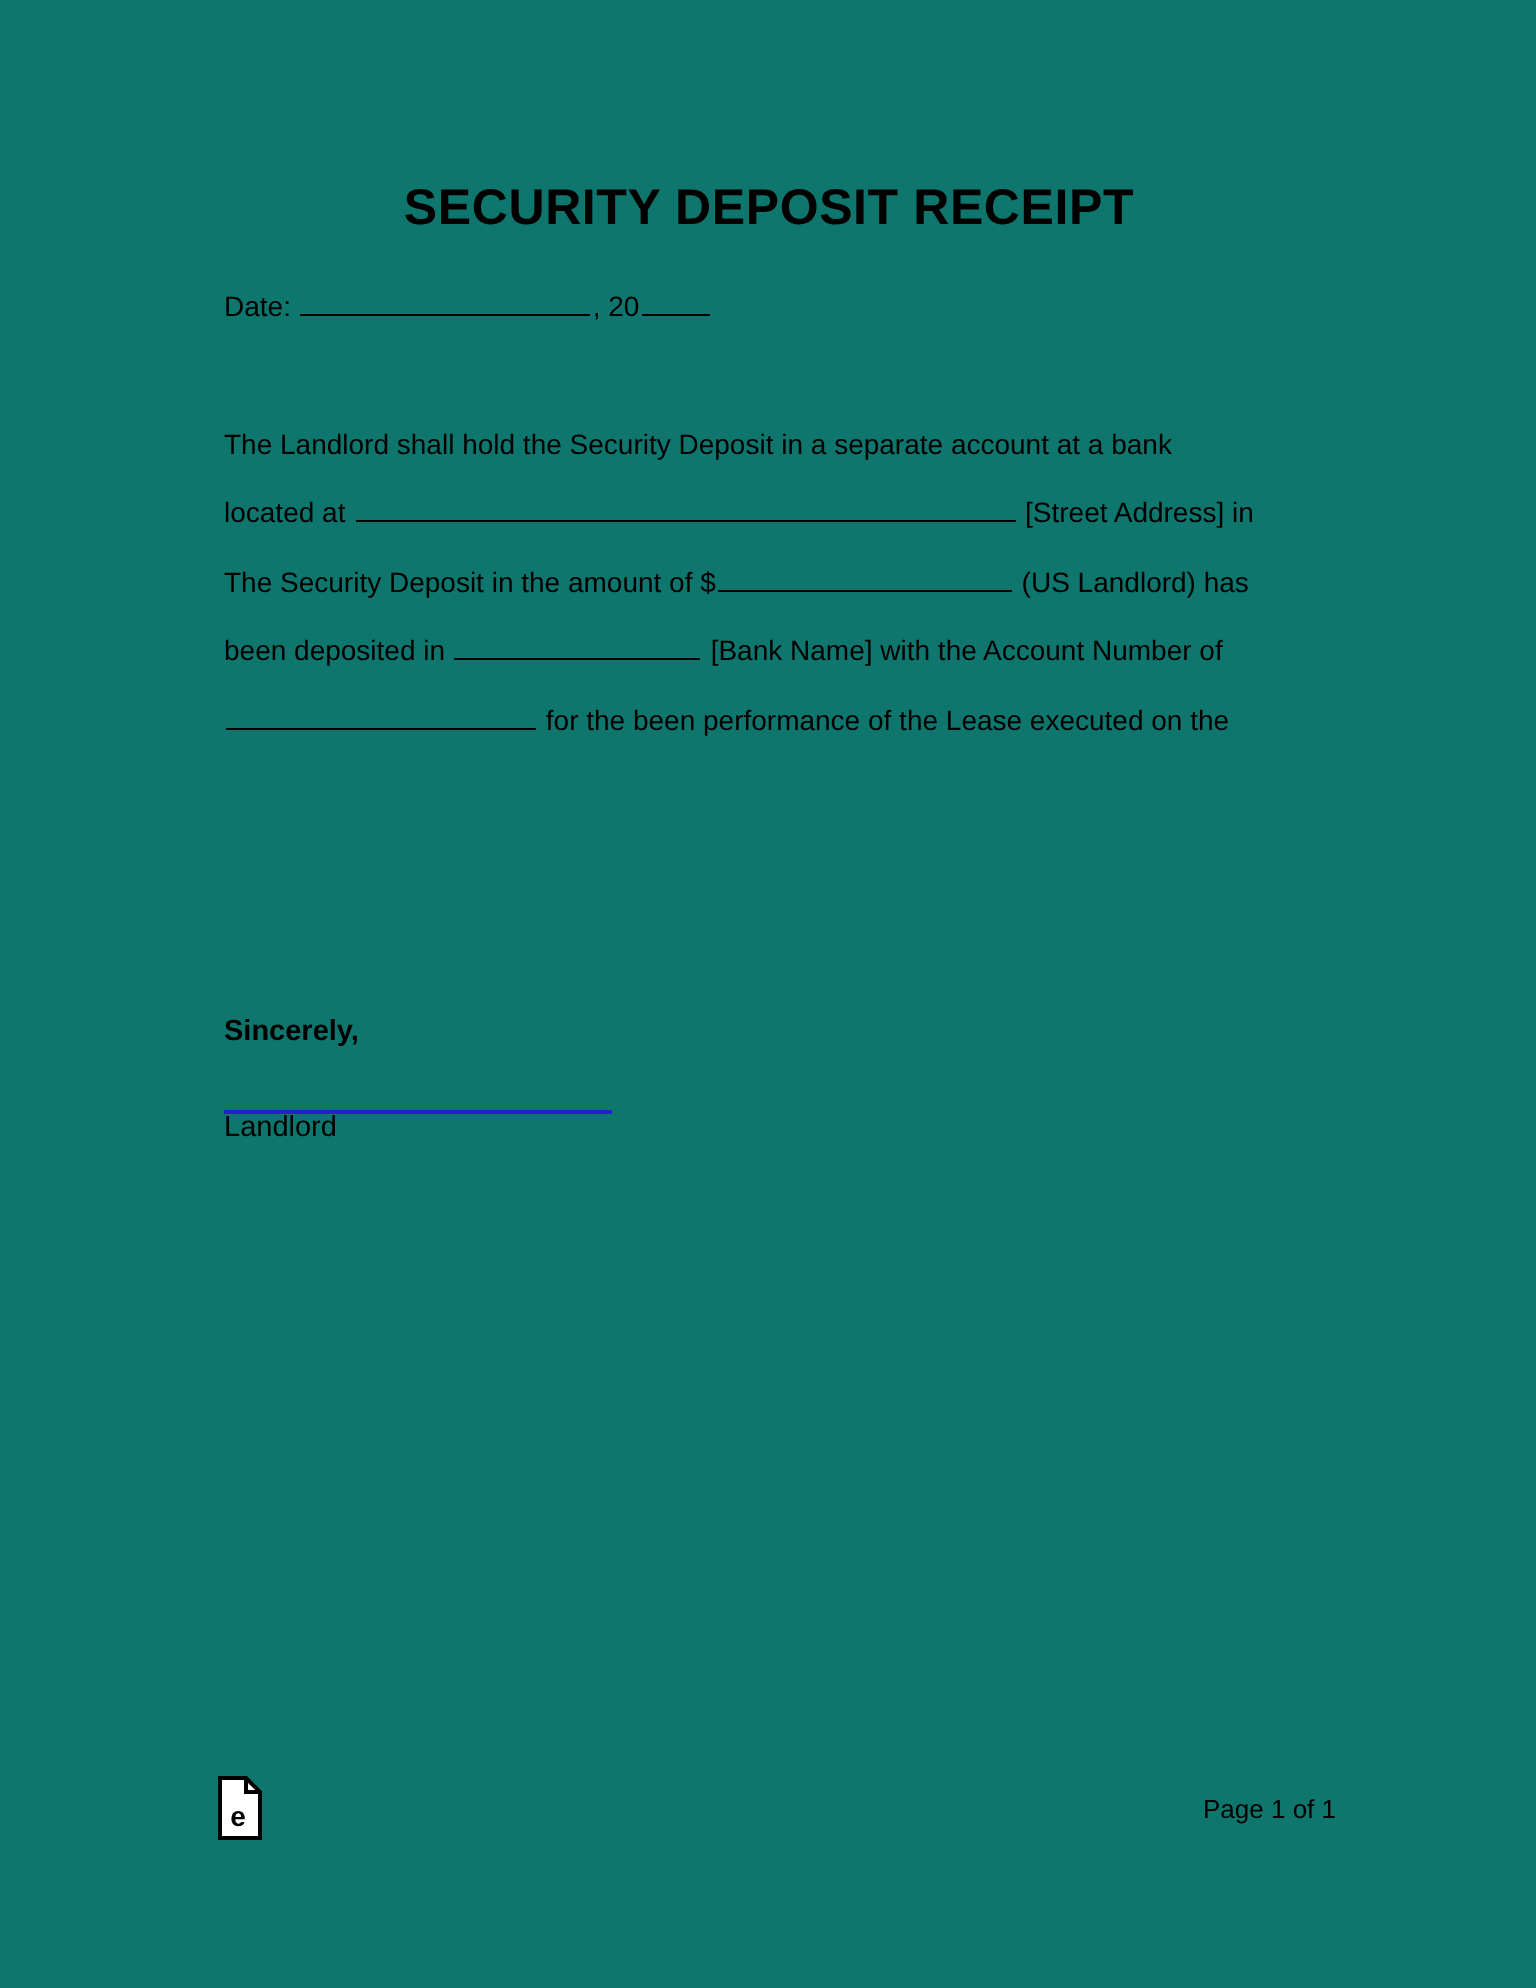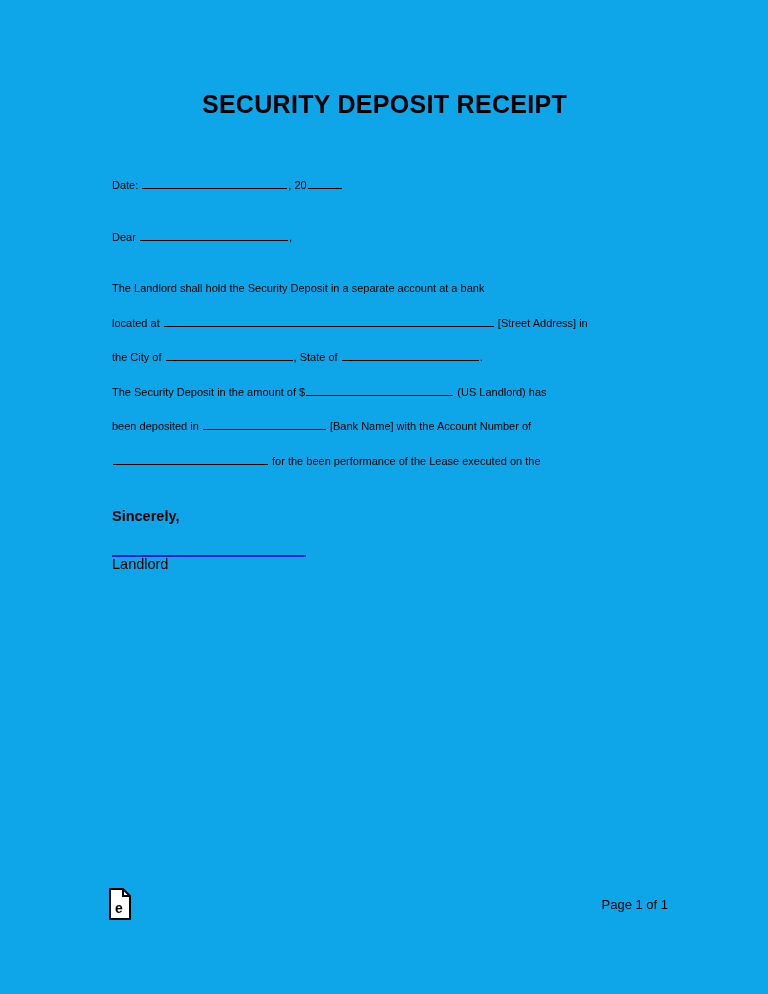--- a/index.html
+++ b/index.html
@@ -12,39 +12,39 @@
     height: 994px;
     font-family: "Liberation Sans", sans-serif;
     color: #000000;
     position: relative;
     overflow: hidden;
   }
   .page {
     position: relative;
     width: 768px;
     height: 994px;
-    background: #0ea5e9;
+    background: #0f766e;
     box-sizing: border-box;
   }
   .doc-title {
     position: absolute;
     top: 90px;
     left: 112px;
     width: 545px;
     text-align: center;
     font-size: 25px;
     font-weight: bold;
     letter-spacing: 0.3px;
   }
   .body-block {
     position: absolute;
     left: 112px;
-    top: 168px;
+    top: 136px;
     width: 560px;
-    font-size: 11px;
+    font-size: 14px;
     line-height: 34.5px;
   }
   .line-row {
     white-space: nowrap;
   }
   .para-gap {
     height: 17px;
   }
   .blank {
     display: inline-block;
@@ -107,37 +107,31 @@
   <div class="doc-title">SECURITY DEPOSIT RECEIPT</div>
 
   <div class="body-block">
 
     <div class="line-row">
       <span>Date: </span><span class="blank b-date"></span><span>, 20</span><span class="blank b-year"></span>
     </div>
 
     <div class="para-gap"></div>
 
-    <div class="line-row">
-      <span>Dear </span><span class="blank b-dear"></span><span>,</span>
-    </div>
 
     <div class="para-gap"></div>
 
     <div class="line-row">
       <span>The Landlord shall hold the Security Deposit in a separate account at a bank</span>
     </div>
 
     <div class="line-row">
       <span>located at </span><span class="blank b-address"></span><span> [Street Address] in</span>
     </div>
 
-    <div class="line-row">
-      <span>the City of </span><span class="blank b-city"></span><span>, State of </span><span class="blank b-state"></span><span>.</span>
-    </div>
 
     <div class="line-row">
       <span>The Security Deposit in the amount of  $</span><span class="blank b-amount"></span><span> (US Landlord) has</span>
     </div>
 
     <div class="line-row">
       <span>been deposited in </span><span class="blank b-bank"></span><span> [Bank Name] with the Account Number of</span>
     </div>
 
     <div class="line-row">

